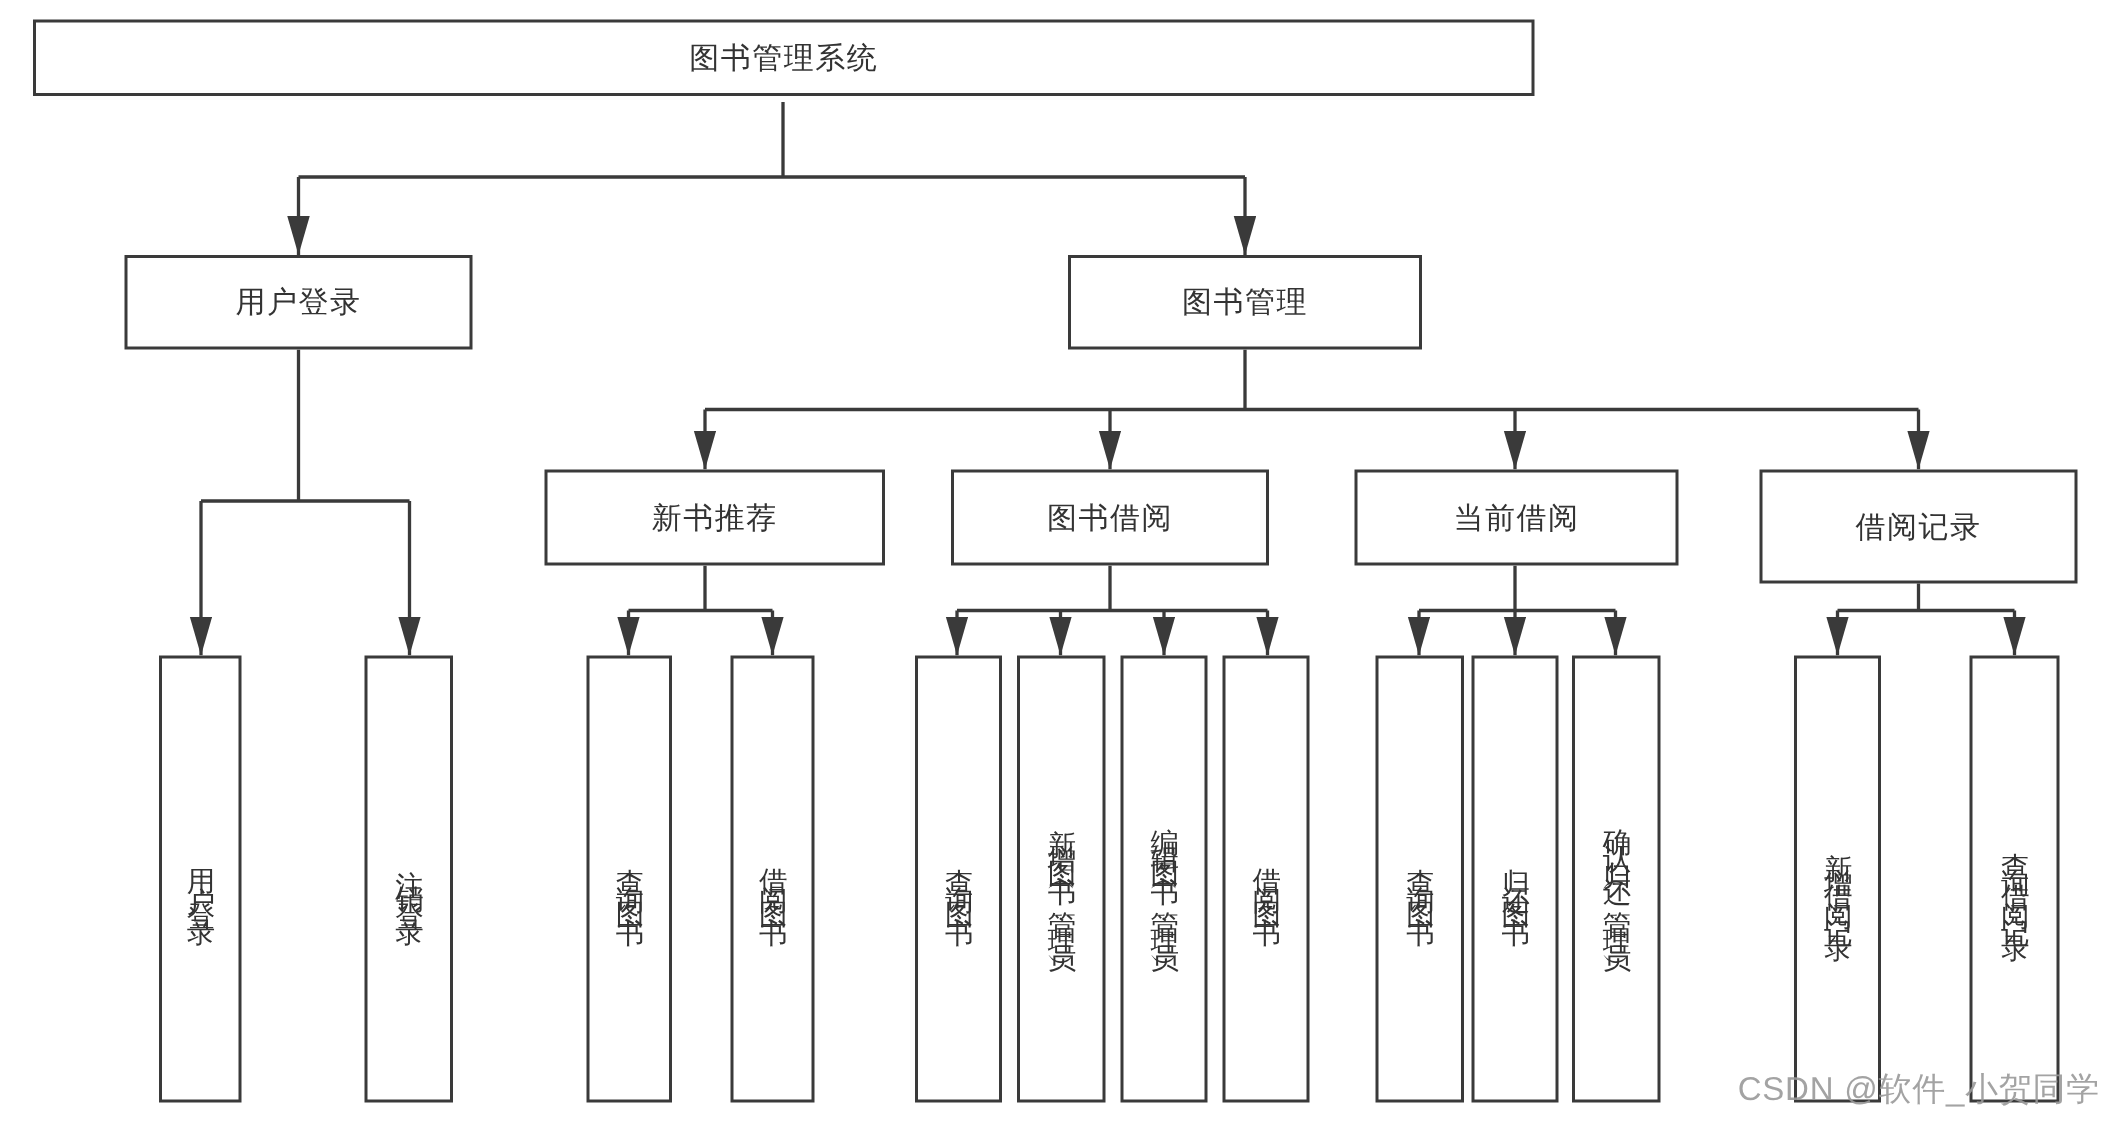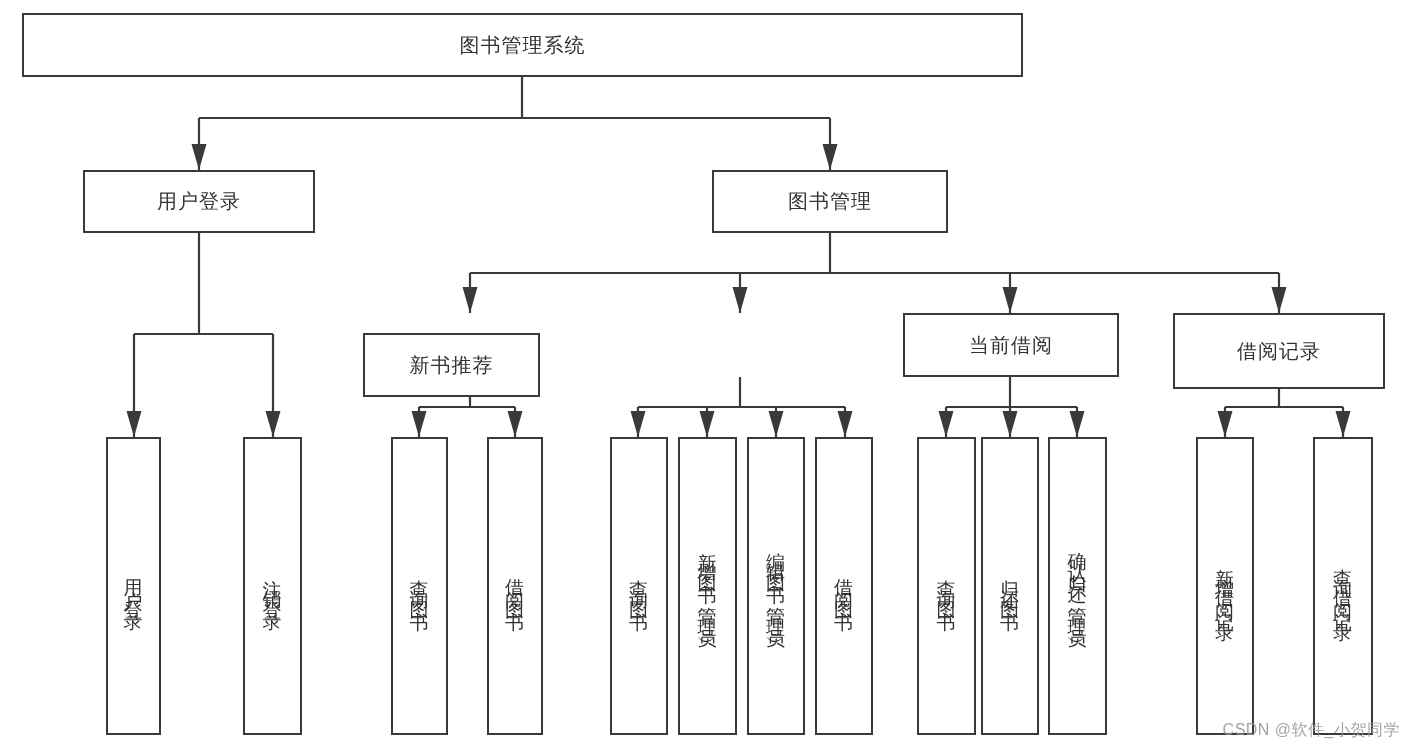--- a/index.html
+++ b/index.html
@@ -36,26 +36,26 @@
   .leaf .vtext {
     writing-mode: vertical-rl;
     text-orientation: mixed;
     font-size: 19px;
     line-height: 1;
     letter-spacing: 11px;
     white-space: nowrap;
     color: #333333;
   }
   
-  #n-root        { left: 22px;  top: 13px;  width: 1001px; height: 64px; }
+  #n-root        { left: 22px;  top: 13px;  width: 1001px; height: 51px; }
   
   #n-user-login  { left: 83px;  top: 170px; width: 232px; height: 63px; }
   #n-book-mgmt   { left: 712px; top: 170px; width: 236px; height: 63px; }
   
-  #n-new-rec     { left: 363px;  top: 313px; width: 177px; height: 64px; margin-top: 20px; }
+  #n-new-rec     { left: 363px;  top: 313px; width: 227px; height: 64px; }
   #n-borrowing   { left: 634px;  top: 313px; width: 212px; height: 64px; }
   #n-current     { left: 903px;  top: 313px; width: 216px; height: 64px; align-items: center; }
   #n-records     { left: 1173px; top: 313px; width: 212px; height: 76px; }
   
   #n-l-login     { left: 106px;  width: 55px; }
   #n-l-logout    { left: 243px;  width: 59px; }
   #n-l-query1    { left: 391px;  width: 57px; }
   #n-l-borrow1   { left: 487px;  width: 56px; }
   #n-l-query2    { left: 610px;  width: 58px; }
   #n-l-add-book  { left: 678px;  width: 59px; }
@@ -64,21 +64,21 @@
   #n-l-query3    { left: 917px;  width: 59px; }
   #n-l-return    { left: 981px;  width: 58px; }
   #n-l-confirm   { left: 1048px; width: 59px; }
   #n-l-add-rec   { left: 1196px; width: 58px; }
   #n-l-query-rec { left: 1313px; width: 60px; }
 
   #watermark {
     position: absolute;
     right: 5px;
     bottom: 6px;
-    font-size: 16px;
+    font-size: 22px;
     color: #9a9a9a;
     letter-spacing: 0.5px;
     z-index: 5;
     opacity: 0.9;
   }
 </style>
 </head>
 <body>
 
 <div id="canvas">
@@ -138,20 +138,23 @@
   <div class="node h-node" id="n-user-login">
     <span>用户登录</span>
   </div>
   <div class="node h-node" id="n-book-mgmt">
     <span>图书管理</span>
   </div>
 
   <div class="node h-node" id="n-new-rec">
     <span>新书推荐</span>
   </div>
+  <div class="node h-node" id="n-borrowing">
+    <span>图书借阅</span>
+  </div>
   <div class="node h-node" id="n-current">
     <span>当前借阅</span>
   </div>
   <div class="node h-node" id="n-records">
     <span>借阅记录</span>
   </div>
 
   <div class="node leaf" id="n-l-login">
     <span class="vtext">用户登录</span>
   </div>

